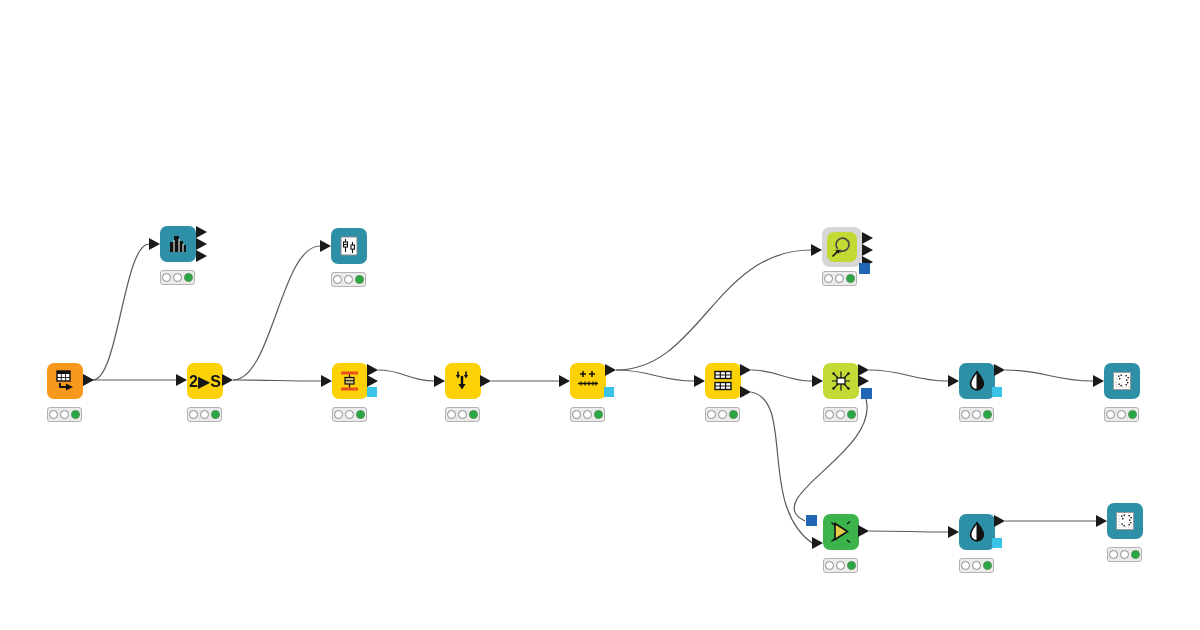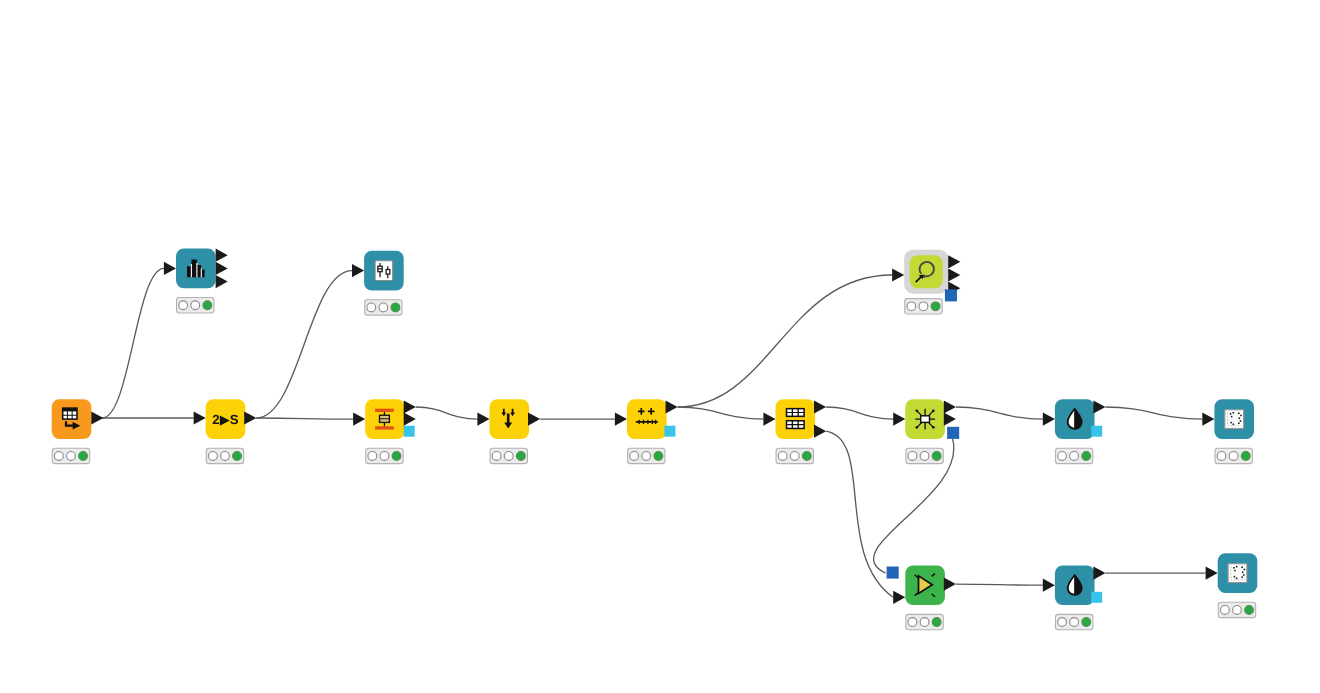--- a/index.html
+++ b/index.html
@@ -13,21 +13,21 @@
   .node{
     position:absolute;z-index:3;border-radius:7px;
     display:flex;align-items:center;justify-content:center;
     box-sizing:border-box;
   }
   .node svg{display:block;}
   .node-frame{
     position:absolute;z-index:2;border-radius:8px;
   }
   .node-label{
-    font-weight:bold;font-size:12px;color:#161616;letter-spacing:0px;
+    font-weight:bold;font-size:16px;color:#161616;letter-spacing:0px;
     user-select:none;
   }
   .port-tri{
     position:absolute;z-index:4;width:0;height:0;
     border-top:6px solid transparent;border-bottom:6px solid transparent;
     border-left:11px solid #1a1a1a;
   }
   .port-sq{position:absolute;z-index:4;}
   .tlight{
     position:absolute;z-index:3;height:15px;border-radius:3px;

